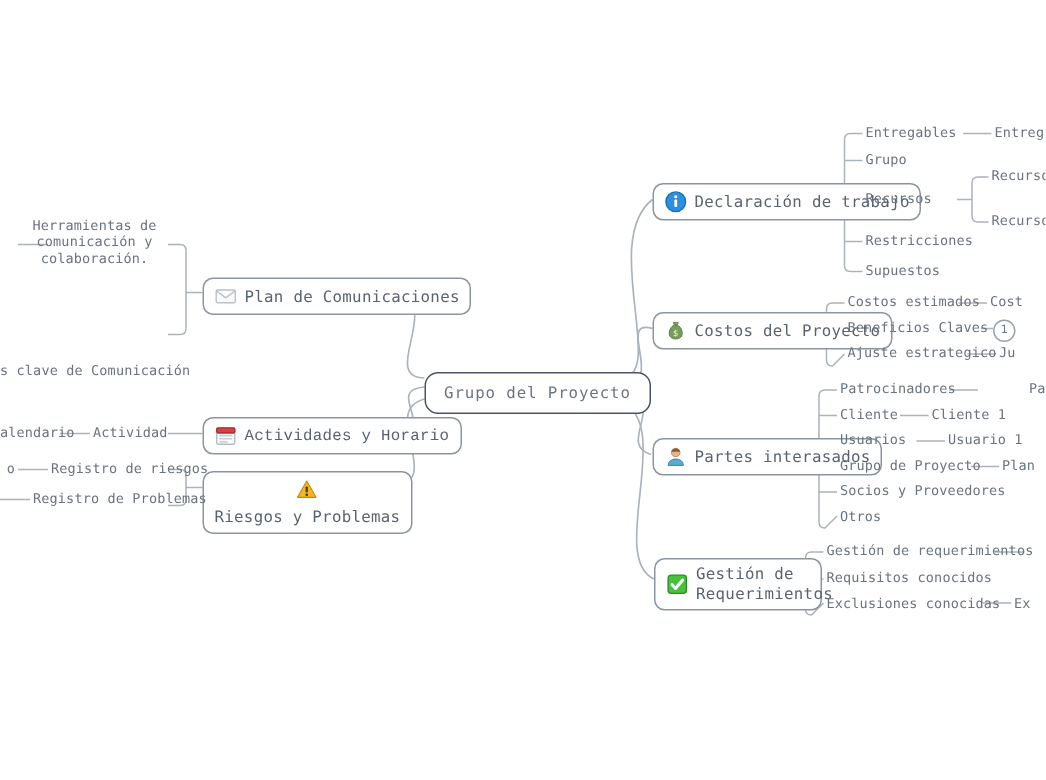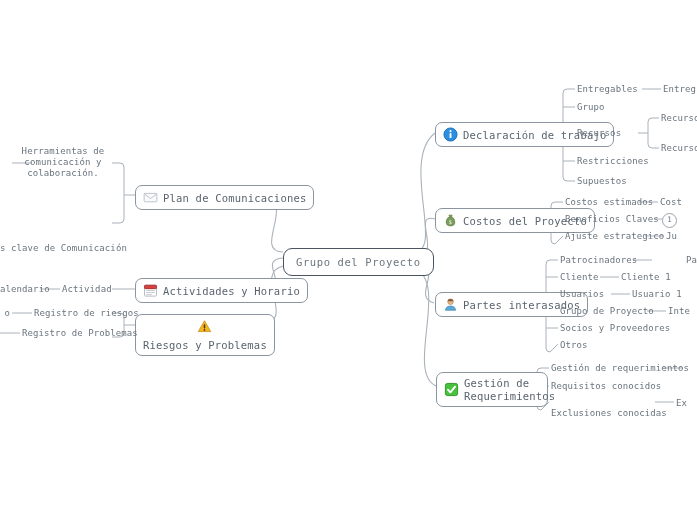--- a/index.html
+++ b/index.html
@@ -181,47 +181,47 @@
     </svg>
     <span class="label">Partes interasados</span>
   </div>
   <div class="leaf" style="left:560px;top:255px;">Patrocinadores</div>
   <div class="leaf" style="left:646px;top:255px;margin-left:40px;">Patroci</div>
   <div class="leaf" style="left:560px;top:272px;">Cliente</div>
   <div class="leaf" style="left:621px;top:272px;">Cliente 1</div>
   <div class="leaf" style="left:560px;top:289px;">Usuarios</div>
   <div class="leaf" style="left:632px;top:289px;">Usuario 1</div>
   <div class="leaf" style="left:560px;top:306px;">Grupo de Proyecto</div>
-  <div class="leaf" style="left:668px;top:306px;">Inte</div>
+  <div class="leaf" style="left:668px;top:306px;">Plan</div>
   <div class="leaf" style="left:560px;top:323px;">Socios y Proveedores</div>
   <div class="leaf" style="left:560px;top:340px;">Otros</div>
 
   <div class="node" style="left:436px;top:372px;width:112px;">
     <svg class="ic" viewBox="0 0 16 16">
       <rect x="1.5" y="1.5" width="13" height="13" rx="2.2" fill="#48c23c" stroke="#2f8f27"></rect>
       <path d="M4.2 8.2l2.6 2.8 5-6" fill="none" stroke="#fff" stroke-width="2.1" stroke-linecap="round" stroke-linejoin="round"></path>
     </svg>
     <span class="label two">Gestión de Requerimientos</span>
   </div>
   <div class="leaf" style="left:551px;top:363px;">Gestión de requerimientos</div>
   <div class="leaf" style="left:551px;top:381px;">Requisitos conocidos</div>
-  <div class="leaf" style="left:551px;top:398px;margin-top:10px;">Exclusiones conocidas</div>
+  <div class="leaf" style="left:551px;top:398px;">Exclusiones conocidas</div>
   <div class="leaf" style="left:676px;top:398px;">Ex</div>
 
   <div class="node" style="left:135px;top:185px;">
     <svg class="ic" viewBox="0 0 16 16">
       <rect x="1.2" y="3.6" width="13.6" height="9" rx="1" fill="#fafafa" stroke="#b9c0c7"></rect>
       <path d="M1.2 4.1l6.8 5 6.8-5" fill="none" stroke="#b9c0c7" stroke-width="1"></path>
     </svg>
     <span class="label">Plan de Comunicaciones</span>
   </div>
   <div class="leaf multi" style="left:18px;top:146px;width:90px;">Herramientas de comunicación y colaboración.</div>
   <div class="leaf rt" style="left:0px;top:217px;width:108px;margin-top:26px;">s clave de Comunicación</div>
 
-  <div class="node" style="left:135px;top:278px;">
+  <div class="node" style="left:135px;top:278px;font-family:Liberation Mono, monospace;">
     <svg class="ic" viewBox="0 0 16 16">
       <rect x="1.6" y="2.4" width="12.8" height="11.6" rx="1" fill="#fdfdfd" stroke="#b4bbc2"></rect>
       <rect x="1.6" y="2.4" width="12.8" height="3.6" rx="1" fill="#d94040" stroke="#a82f2f"></rect>
       <rect x="3.4" y="7.4" width="9.2" height="1.1" fill="#c8ced4"></rect>
       <rect x="3.4" y="9.6" width="9.2" height="1.1" fill="#c8ced4"></rect>
       <rect x="3.4" y="11.8" width="6" height="1.1" fill="#c8ced4"></rect>
     </svg>
     <span class="label">Actividades y Horario</span>
   </div>
   <div class="leaf" style="left:62px;top:284px;">Actividad</div>

